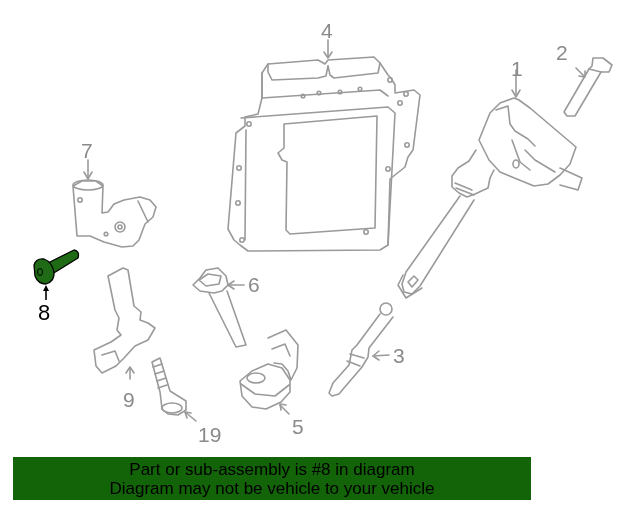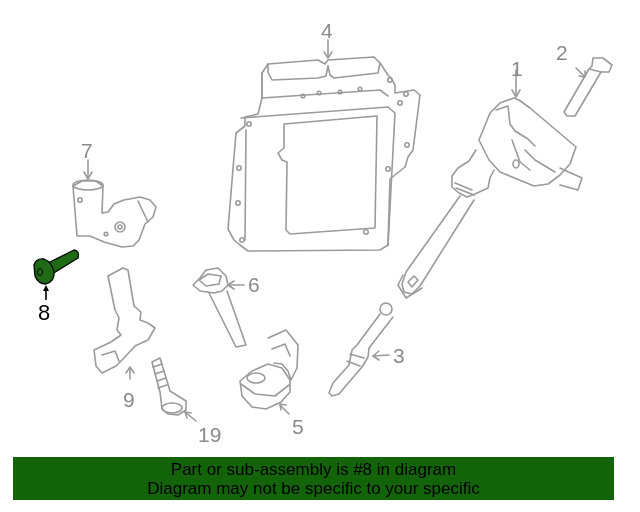--- a/index.html
+++ b/index.html
@@ -135,16 +135,16 @@
 <div class="callout" style="left:511px;top:58px;">1</div>
 <div class="callout" style="left:556px;top:42px;">2</div>
 <div class="callout" style="left:81px;top:140px;">7</div>
 <div class="callout" style="left:248px;top:274px;">6</div>
 <div class="callout" style="left:393px;top:345px;">3</div>
 <div class="callout" style="left:123px;top:389px;">9</div>
 <div class="callout" style="left:198px;top:424px;">19</div>
 <div class="callout" style="left:292px;top:416px;">5</div>
 <div class="callout active" style="left:38px;top:302px;">8</div>
 
-<div class="banner" style="left:13px;width:601px;">
+<div class="banner" style="left:13px;width:518px;">
   <div class="banner-line">Part or sub-assembly is #8 in diagram</div>
-  <div class="banner-line">Diagram may not be specific to your specific</div>
+  <div class="banner-line">Diagram may not be vehicle to your vehicle</div>
 </div>
 
 </body></html>

